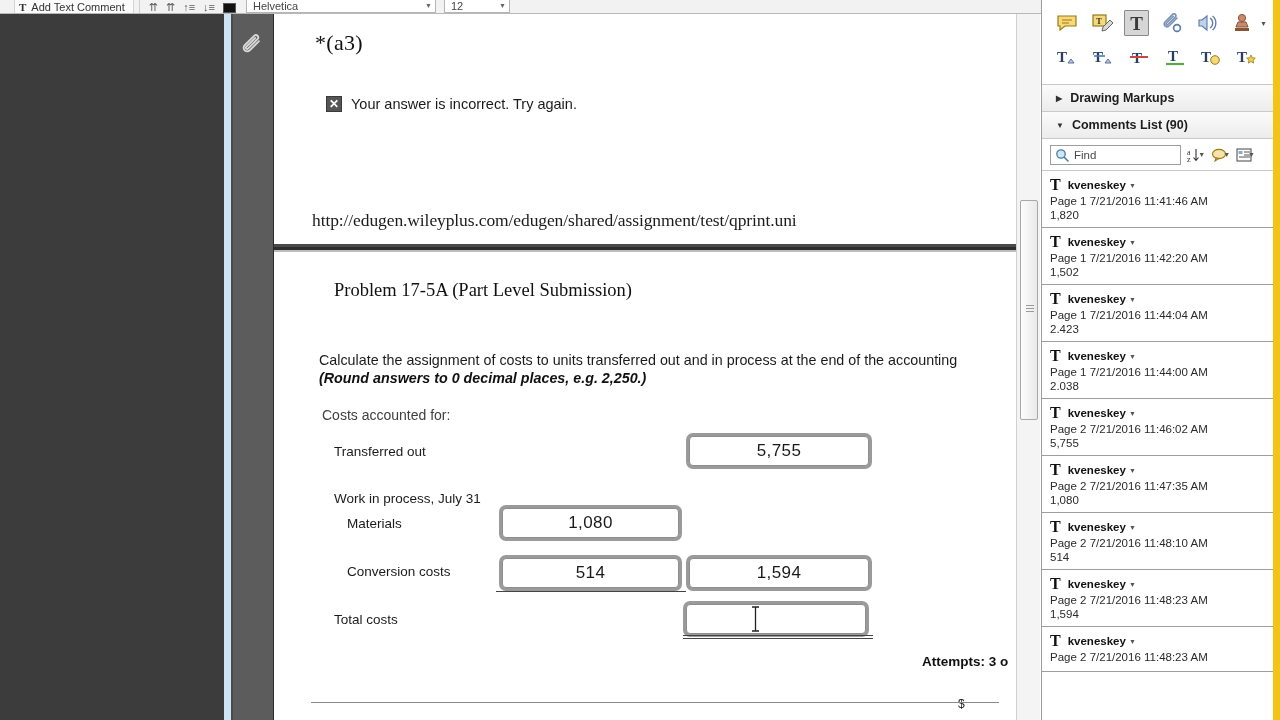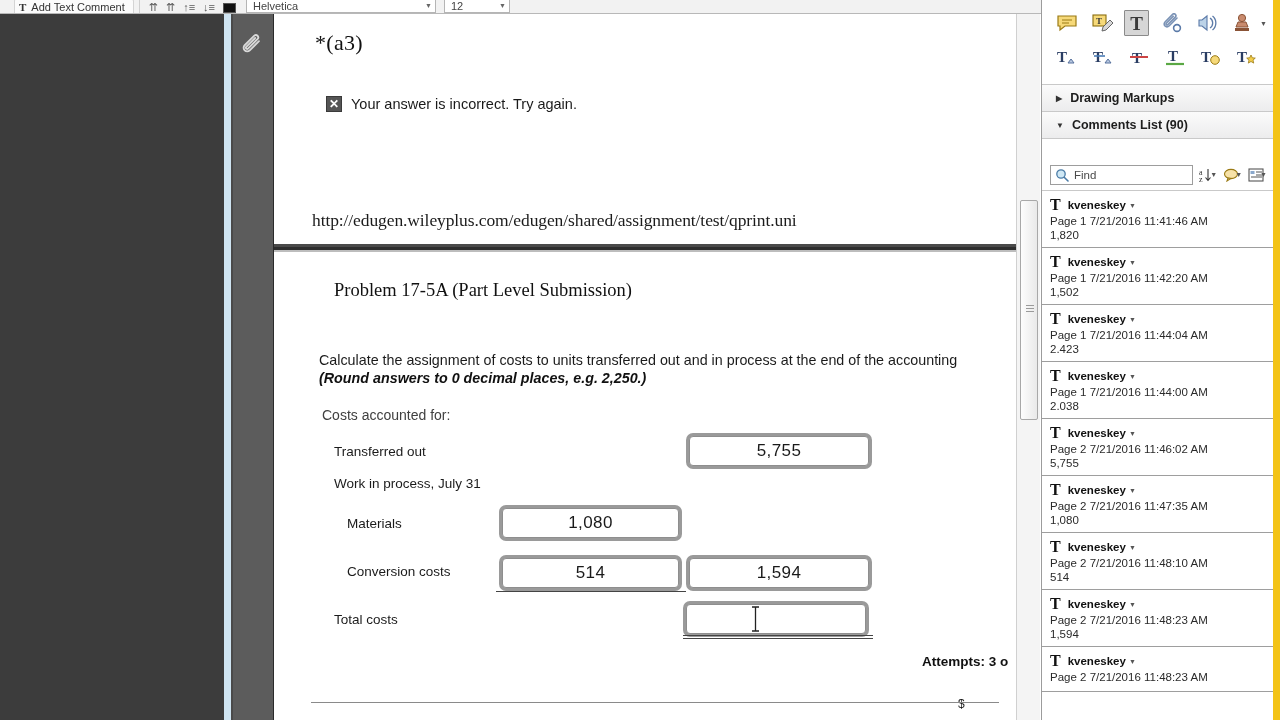--- a/index.html
+++ b/index.html
@@ -119,21 +119,21 @@
   .sect-head {
     position: absolute; left: 48px; top: 153px;
     font-family: "Liberation Sans", sans-serif; font-size: 14px; font-weight: 400; color: #404040;
   }
   .row-label {
     position: absolute;
     font-family: "Liberation Sans", sans-serif; font-size: 13.5px; color: #1b1b1b;
     white-space: nowrap;
   }
   .lbl-transferred { left: 60px;  top: 190px; }
-  .lbl-wip         { left: 60px;  top: 222px; text-align: right; }
+  .lbl-wip         { left: 60px;  top: 237px; text-align: right; }
   .lbl-materials   { left: 73px;  top: 262px; }
   .lbl-conversion  { left: 73px;  top: 310px; }
   .lbl-total       { left: 60px;  top: 358px; }
 
   .dollar {
     position: absolute;
     font-family: "Liberation Sans", sans-serif; font-size: 12px; color: #1b1b1b;
   }
 
   
@@ -214,21 +214,21 @@
     height: 27px; display: flex; align-items: center; gap: 8px;
     padding-left: 14px;
     background: linear-gradient(#fbfbfb, #ececed);
     border-bottom: 1px solid #c9c9c9;
     font-size: 12.5px; font-weight: 700; color: #1d1d1d;
   }
   .tri { font-size: 8px; color: #333; }
 
   .find-bar {
     height: 32px; display: flex; align-items: center; gap: 6px;
-    padding: 0 6px 0 8px; border-bottom: 1px solid #c9c9c9; background: #fff; margin-top: 20px;
+    padding: 0 18px 0 8px; border-bottom: 1px solid #c9c9c9; background: #fff;
   }
   .find-input {
     flex: 1; height: 20px; border: 1px solid #9d9d9d; background: #fff;
     display: flex; align-items: center; gap: 5px; padding-left: 4px;
     font-size: 11.5px; color: #4a4a4a;
   }
   .find-tool { display: flex; align-items: center; font-size: 12px; color: #444; }
 
   .comments-scroll { height: 532px; overflow: hidden; }
   .comment {

